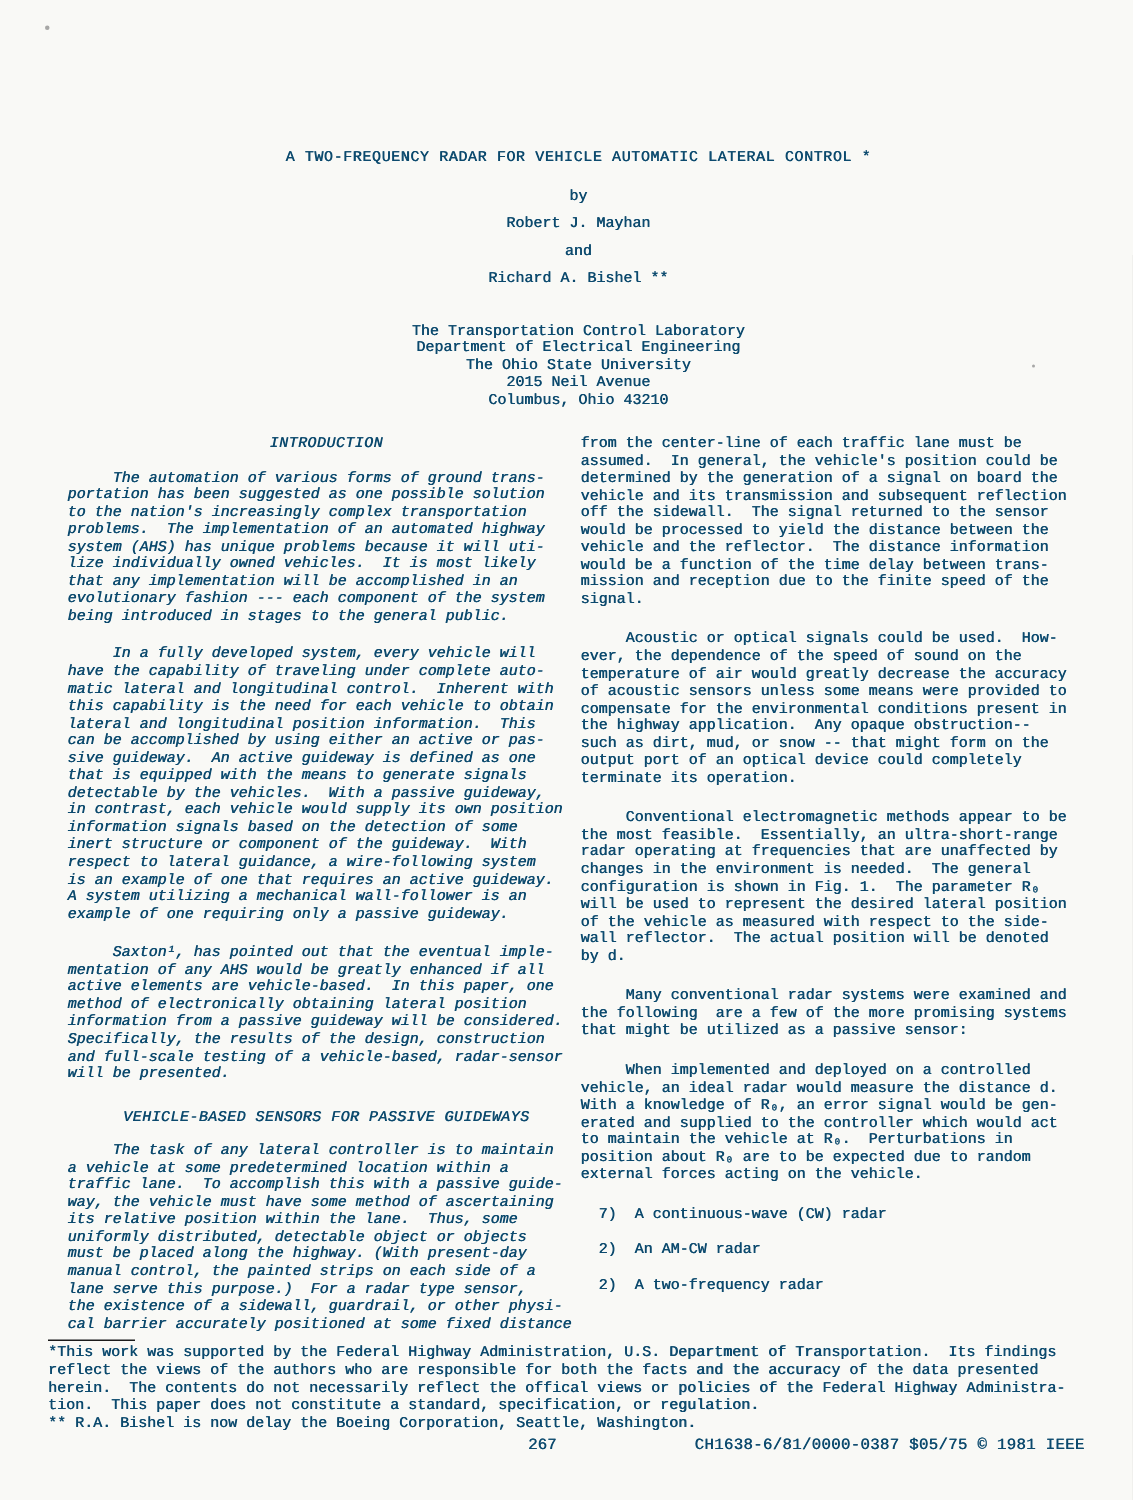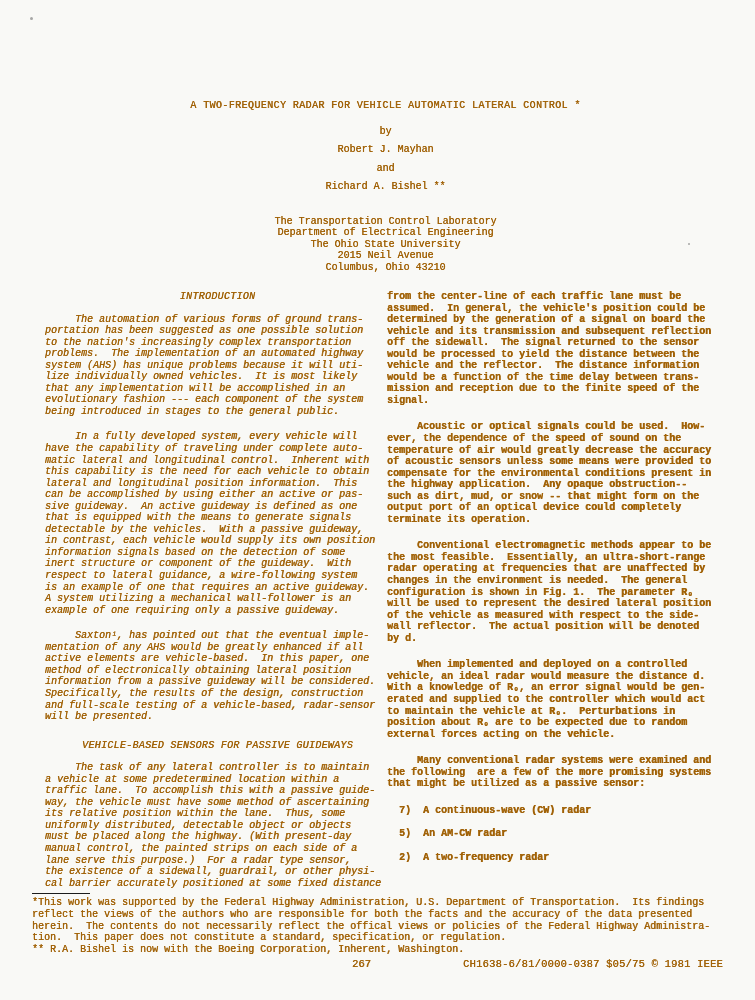--- a/index.html
+++ b/index.html
@@ -8,21 +8,21 @@
     background: #e8e8e6;
   }
   .page {
     position: relative;
     width: 755px;
     height: 1000px;
     margin: 0 auto;
     background: #f9f9f6;
     overflow: hidden;
     font-family: "Liberation Mono", "DejaVu Sans Mono", monospace;
-    color: #a16207;
+    color: #0c4a6e;
     text-shadow: 0.35px 0 0 currentColor; 
   }
   .header-block {
     position: absolute;
     left: 8px;
     top: 100px;
     width: 755px;
     text-align: center;
     font-size: 10px;
     line-height: 11.5px;
@@ -34,21 +34,21 @@
   .author2 { margin-bottom: 23px; }
   .affil-line { line-height: 11.6px; }
   .column {
     position: absolute;
     top: 291px;
     width: 345px;
     font-size: 10px;
     line-height: 11.55px;
   }
   .col-left  { left: 45px; font-style: italic; }
-  .col-right { left: 387px; font-weight: bold; }
+  .col-right { left: 387px; }
   .heading {
     text-align: center;
     margin: 0 0 11px 0;
     letter-spacing: 0.3px;
   }
   .heading.second { margin-top: 17px; }
   .para {
     white-space: pre-wrap;
     margin: 0 0 14px 0;
   }
@@ -187,44 +187,44 @@
 terminate its operation.</div>
     <div class="para">     Conventional electromagnetic methods appear to be
 the most feasible.  Essentially, an ultra-short-range
 radar operating at frequencies that are unaffected by
 changes in the environment is needed.  The general
 configuration is shown in Fig. 1.  The parameter R₀
 will be used to represent the desired lateral position
 of the vehicle as measured with respect to the side-
 wall reflector.  The actual position will be denoted
 by d.</div>
+    <div class="para">     Many conventional radar systems were examined and
+the following  are a few of the more promising systems
+that might be utilized as a passive sensor:</div>
     <div class="para">     When implemented and deployed on a controlled
 vehicle, an ideal radar would measure the distance d.
 With a knowledge of R₀, an error signal would be gen-
 erated and supplied to the controller which would act
 to maintain the vehicle at R₀.  Perturbations in
 position about R₀ are to be expected due to random
 external forces acting on the vehicle.</div>
-    <div class="para">     Many conventional radar systems were examined and
-the following  are a few of the more promising systems
-that might be utilized as a passive sensor:</div>
     <div class="list-block">
       <div class="list-item">  7)  A continuous-wave (CW) radar</div>
-      <div class="list-item">  5)  An AM-CW radar</div>
+      <div class="list-item">  2)  An AM-CW radar</div>
       <div class="list-item">  2)  A two-frequency radar</div>
     </div>
   </div>
 
   <div class="footnote-block">
     <div class="footnote-rule"></div>
     <div class="footnote-text">*This work was supported by the Federal Highway Administration, U.S. Department of Transportation.  Its findings
 reflect the views of the authors who are responsible for both the facts and the accuracy of the data presented
 herein.  The contents do not necessarily reflect the offical views or policies of the Federal Highway Administra-
 tion.  This paper does not constitute a standard, specification, or regulation.</div>
-    <div class="footnote-text">** R.A. Bishel is now with the Boeing Corporation, Inherent, Washington.</div>
+    <div class="footnote-text">** R.A. Bishel is now delay the Boeing Corporation, Seattle, Washington.</div>
   </div>
 
   <div class="page-footer">
     <span class="page-number">267</span>
     <span class="copyright">CH1638-6/81/0000-0387 $05/75 © 1981 IEEE</span>
   </div>
 
   <div class="scan-dot" style="left:30px; top:17px; width:3px; height:3px;"></div>
   <div class="scan-dot" style="left:688px; top:243px; width:2px; height:2px;"></div>
 

